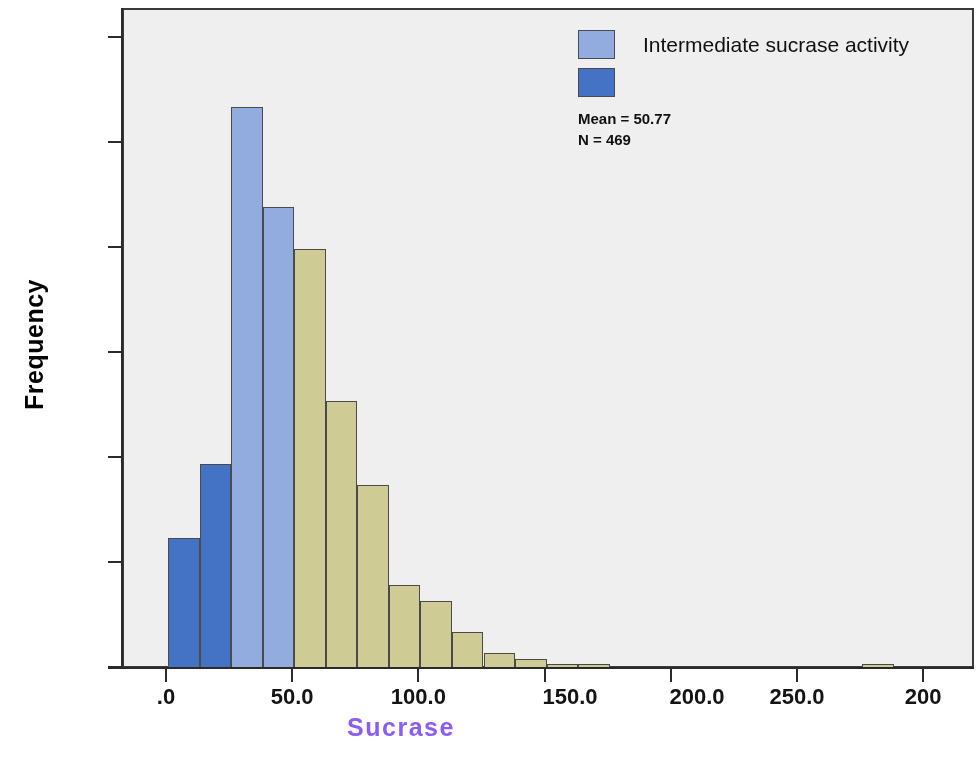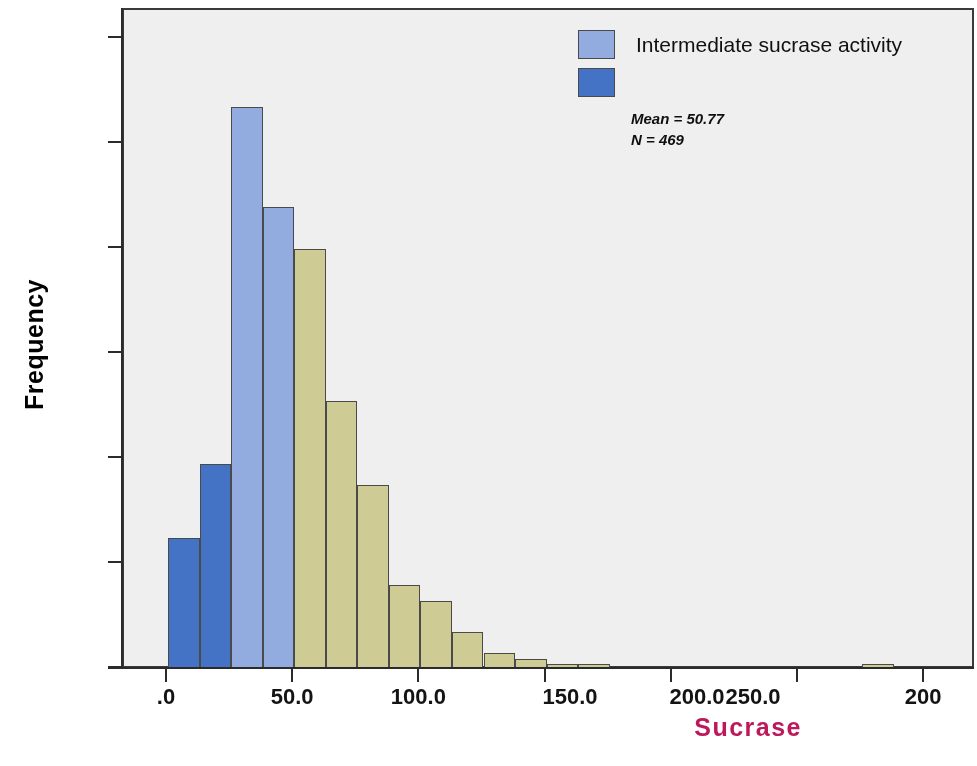--- a/index.html
+++ b/index.html
@@ -86,24 +86,24 @@
     font-weight: bold;
     color: #141414;
   }
 
   
   #x-axis-title {
     position: absolute;
     left: 0;
     top: 713px;
     width: 802px;
-    text-align: right;
+    text-align: center;
     font-size: 25px;
     font-weight: bold;
-    color: #be185d;
+    color: #8b5cf6;
     letter-spacing: 1.5px;
   }
   #y-axis-title {
     position: absolute;
     left: -86px;
     top: 330px;
     width: 240px;
     text-align: center;
     transform: rotate(-90deg);
     transform-origin: center center;
@@ -126,33 +126,31 @@
     margin-bottom: 9px;
   }
   .legend-swatch {
     width: 37px;
     height: 29px;
     border: 1.6px solid #4a4a4a;
     box-sizing: border-box;
     flex: 0 0 auto;
   }
   .legend-label {
-    margin-left: 21px;
+    margin-left: 28px;
     font-size: 21px;
     color: #101010;
     white-space: nowrap;
   }
   #legend-stats {
     margin-top: 12px;
-    margin-left: 53px;
     font-size: 15px;
     font-weight: bold;
     color: #101010;
     line-height: 1.38;
-    font-style: italic;
   }
   #legend-stats div { white-space: nowrap; }
 </style>
 </head>
 <body>
 
 <div id="root">
 
   <div id="plot-frame">
     <div id="bars-layer">
@@ -191,21 +189,21 @@
       <div class="x-tick-label" style="left: 166px;">.0</div>
       <div class="x-tick" style="left: 291.2px;"></div>
       <div class="x-tick-label" style="left: 292.2px;">50.0</div>
       <div class="x-tick" style="left: 417.4px;"></div>
       <div class="x-tick-label" style="left: 418.4px;">100.0</div>
       <div class="x-tick" style="left: 543.6px;"></div>
       <div class="x-tick-label" style="left: 570px;">150.0</div>
       <div class="x-tick" style="left: 669.8px;"></div>
       <div class="x-tick-label" style="left: 697px;">200.0</div>
       <div class="x-tick" style="left: 796px;"></div>
-      <div class="x-tick-label" style="left: 753px; text-align: center;">250.0</div>
+      <div class="x-tick-label" style="left: 797px; text-align: center;">250.0</div>
       <div class="x-tick" style="left: 922.2px;"></div>
       <div class="x-tick-label" style="left: 923.2px;">200</div>
     </div>
 
   <div id="y-axis-title">Frequency</div>
   <div id="x-axis-title">Sucrase</div>
 
   <div id="legend">
     <div class="legend-row">
       <span class="legend-swatch" id="sw0" style="background: rgb(147, 172, 224);"></span>

